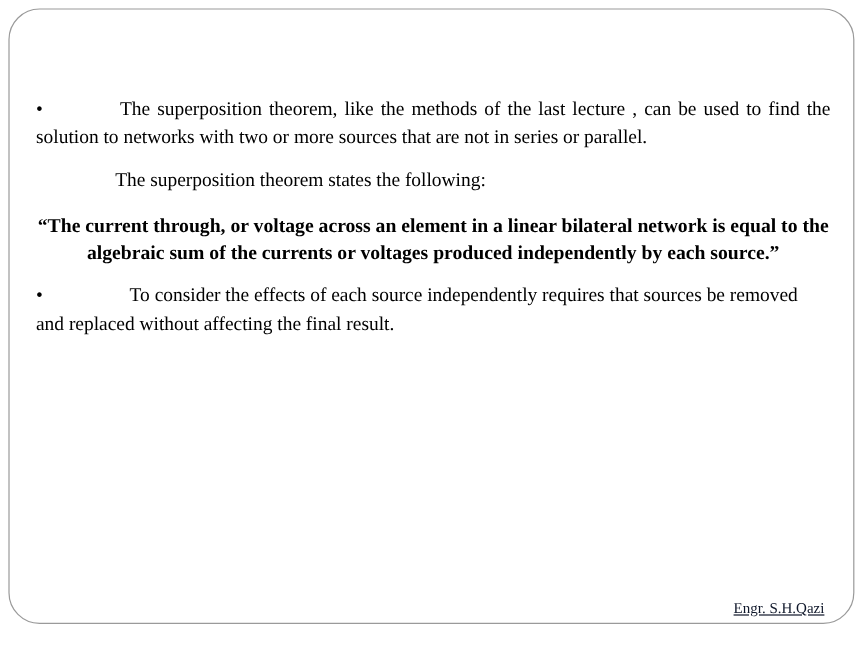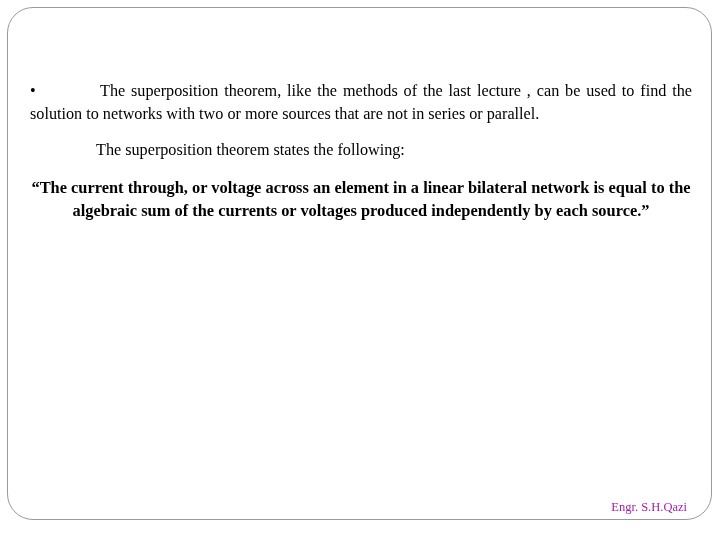--- a/index.html
+++ b/index.html
@@ -100,23 +100,24 @@
     text-align: center;
     padding: 0 2px;
   }
 
   #footer {
     position: absolute;
     right: 33px;
     top: 500px;
     font-size: 12.5px;
     line-height: 15px;
-    color: #a21caf;
+    color: #0f172a;
     text-align: right;
     white-space: nowrap;
+    text-decoration: underline;
   }
 </style>
 </head>
 <body>
 
 <div id="slide">
 
   <div id="frame"></div>
 
 
@@ -129,20 +130,21 @@
     <div class="spacer-sm"></div>
 
     <p class="plain-indent">The superposition theorem states the following:</p>
 
     <div class="spacer-md"></div>
 
     <p class="quote">“The current through, or voltage across an element in a linear bilateral network is equal to the algebraic sum of the currents or voltages produced independently  by each source.”</p>
 
     <div class="spacer-sm"></div>
 
+    <p class="para bullet wide left"><span class="dot">•</span><span>To consider the effects of each source independently requires that sources be removed and replaced without affecting the final result.</span></p>
 
 
 
   </div>
 
   <div id="footer">Engr. S.H.Qazi</div>
 
 </div>
 
 </body></html>

